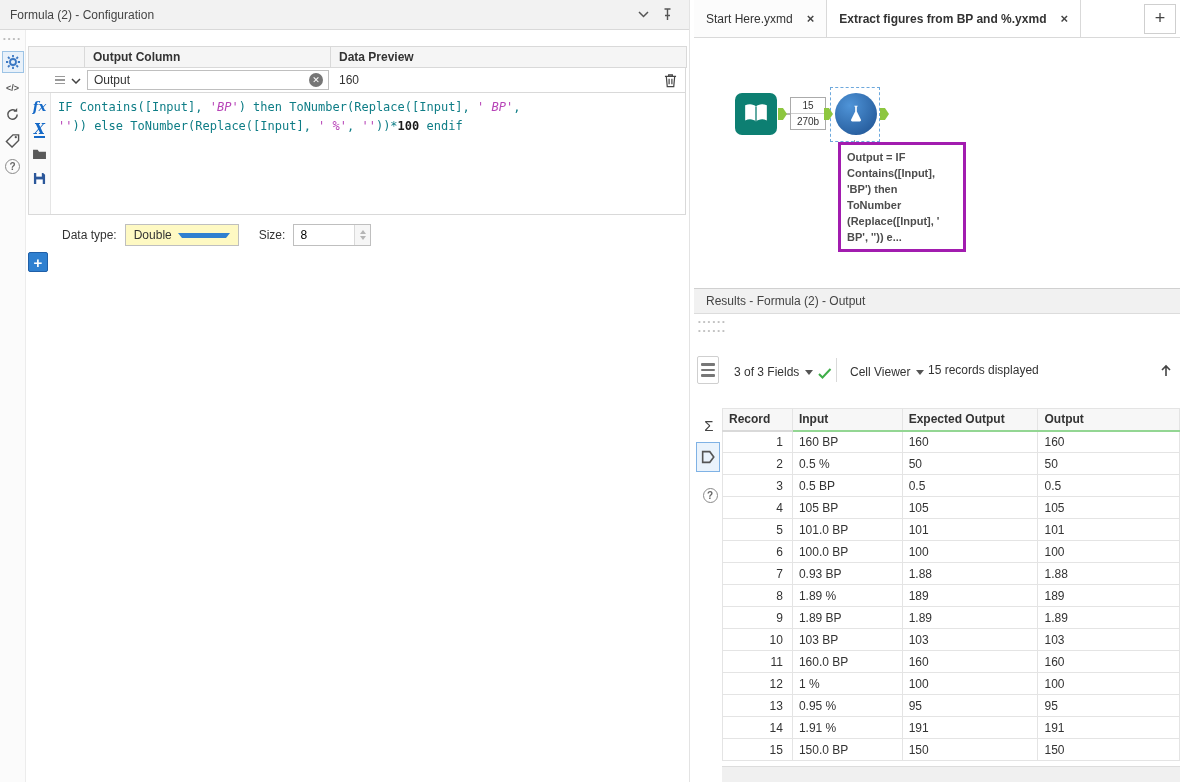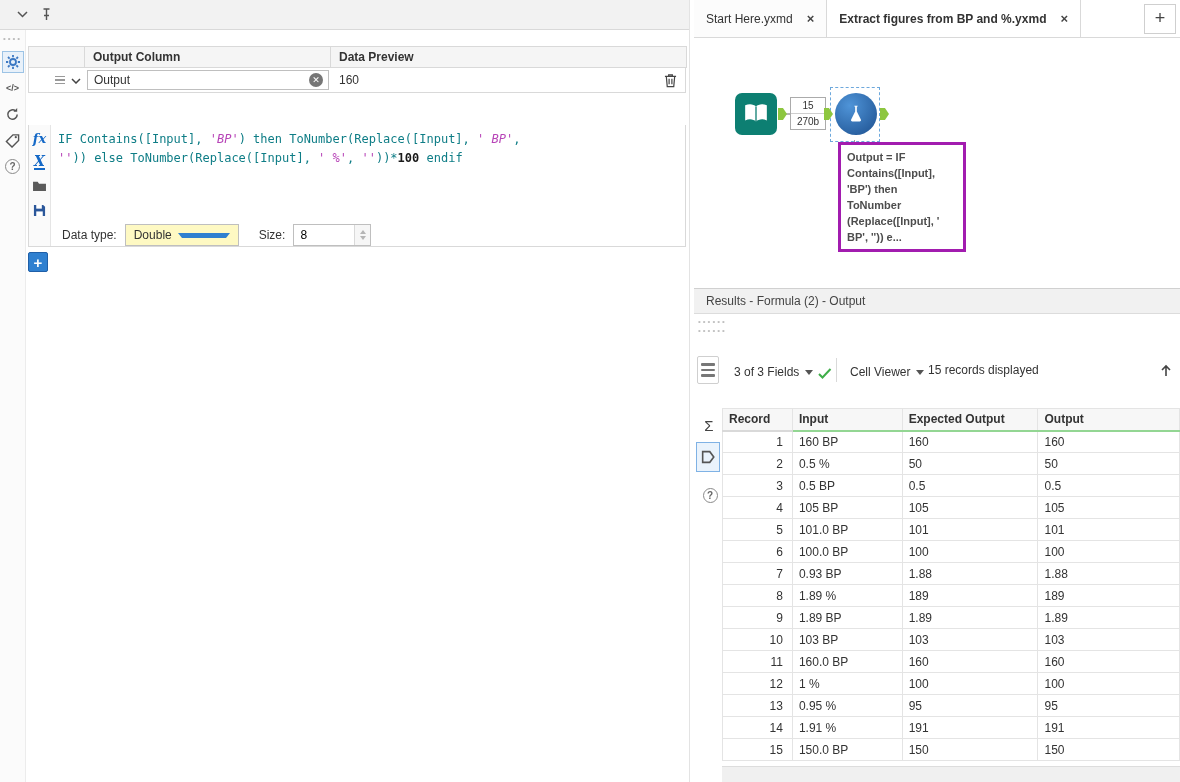--- a/index.html
+++ b/index.html
@@ -26,21 +26,21 @@
   .output-row{position:absolute;left:28px;top:68px;right:3px;height:25px;display:flex;align-items:center;border:1px solid #d9d9d9;border-top:none;}
   .or-ctrl{width:56px;display:flex;align-items:center;justify-content:flex-end;gap:6px;padding-right:4px;}
   .grip{display:flex;flex-direction:column;gap:2px;}
   .grip i{display:block;width:10px;height:1.5px;background:#9a9a9a;}
   .name-cell{width:246px;padding:0 2px;position:relative;}
   .name-input{width:100%;height:20px;border:1px solid #bfbfbf;padding:0 22px 0 6px;font-family:"Liberation Sans",sans-serif;font-size:12px;color:#333;}
   .clear-btn{position:absolute;right:8px;top:3px;width:14px;height:14px;border-radius:50%;background:#767676;color:#fff;font-size:9px;display:flex;align-items:center;justify-content:center;cursor:pointer;}
   .preview-cell{flex:1;padding:0 8px;}
   .trash-cell{width:30px;display:flex;align-items:center;justify-content:center;cursor:pointer;}
 
-  .formula-block{position:absolute;left:28px;top:93px;right:3px;height:122px;border:1px solid #d9d9d9;border-top:none;display:flex;margin-top:32px;}
+  .formula-block{position:absolute;left:28px;top:93px;right:3px;height:122px;border:1px solid #d9d9d9;border-top:none;display:flex;}
   .f-iconcol{width:22px;background:#fafafa;border-right:1px solid #e5e5e5;display:flex;flex-direction:column;align-items:center;padding-top:3px;gap:4px;}
   .f-icon{width:20px;height:20px;display:flex;align-items:center;justify-content:center;cursor:pointer;}
   .fx-glyph{font-family:"DejaVu Serif",serif;font-style:italic;font-weight:bold;color:#1569c7;font-size:13px;}
   .x-glyph{font-family:"DejaVu Serif",serif;font-style:italic;font-weight:bold;color:#1569c7;font-size:14px;border-bottom:2px solid #1569c7;line-height:14px;}
   .f-editor{flex:1;padding:5px 7px;font-family:"DejaVu Sans Mono",monospace;font-size:12px;line-height:19px;white-space:pre-wrap;cursor:text;}
   .seg-k{color:#0e7d86;}
   .seg-s{color:#b743b7;font-style:italic;}
   .seg-n{color:#1a1a1a;font-weight:bold;}
 
   .type-row{position:absolute;left:62px;top:224px;display:flex;align-items:center;}
@@ -94,20 +94,21 @@
   .results-table th.qual{border-bottom:2px solid #93d693;}
   .results-table td.rec{text-align:right;padding-right:9px;}
   .results-footer{position:absolute;left:28px;top:766px;right:0;height:16px;background:#f0f0f0;border-top:1px solid #ddd;}
 </style>
 </head>
 <body>
 
 <div id="config-panel">
 
   <div class="panel-header">
+    <span class="panel-title">Formula (2) - Configuration</span>
     <span class="hdr-icon">
       <svg width="11" height="7" viewBox="0 0 11 7">
           <path d="M1 1l4.5 4.5L10 1" stroke="#555" stroke-width="1.5" fill="none"></path>
         </svg>
     </span>
     <span class="hdr-icon">
       <svg width="11" height="13" viewBox="0 0 11 13">
           <path d="M2.5 1h6M5.5 1v6.5M3 7.5h5M5.5 7.5V12" stroke="#555" stroke-width="1.4" fill="none"></path>
         </svg>
     </span>

